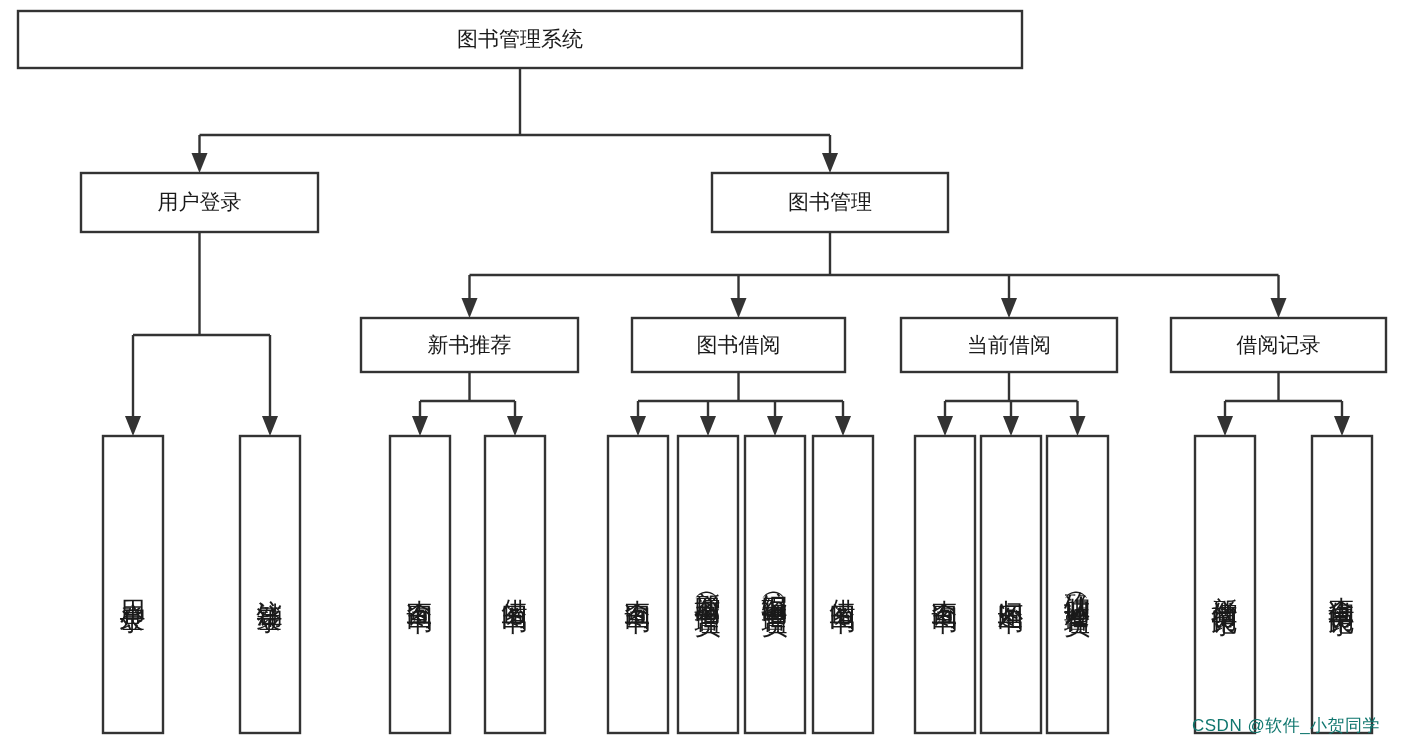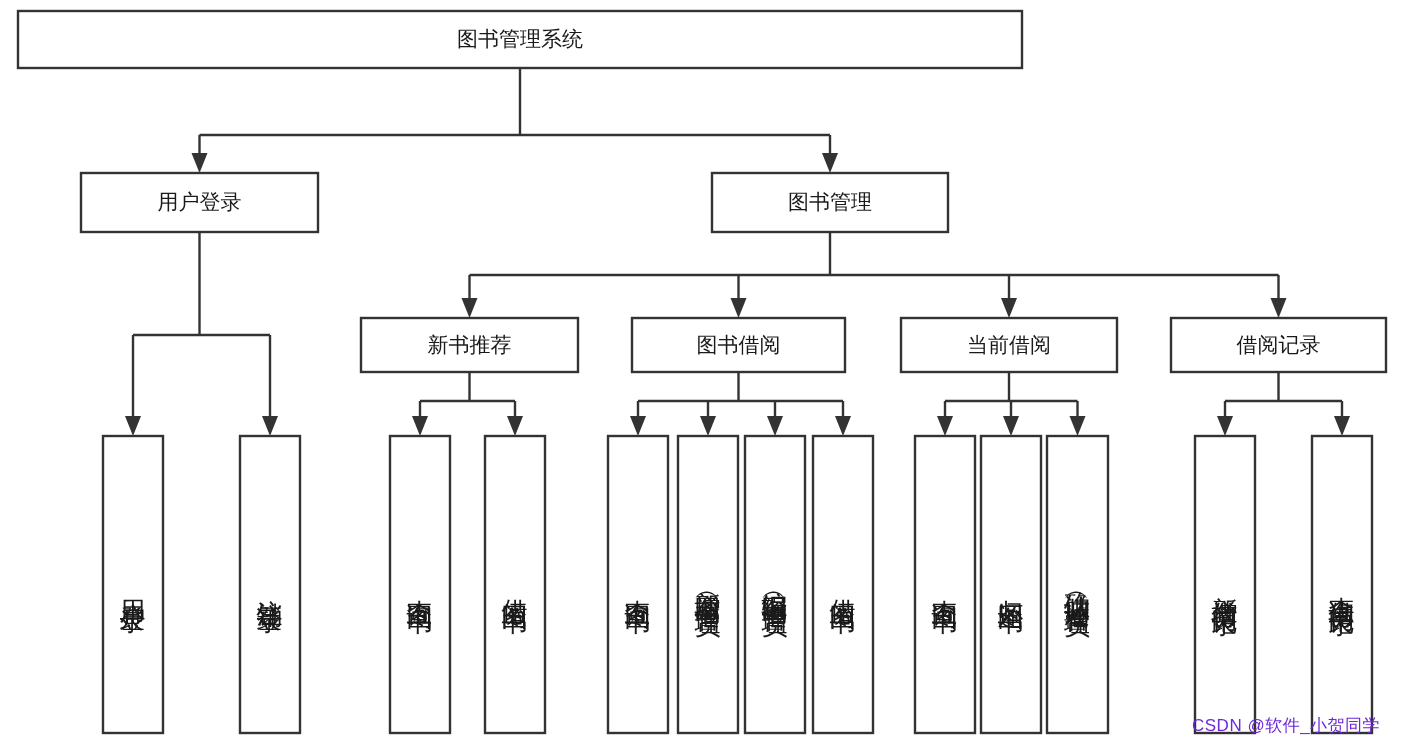--- a/index.html
+++ b/index.html
@@ -59,21 +59,21 @@
     white-space: nowrap;
     pointer-events: none;
     user-select: none;
   }
   .watermark {
     position: absolute;
     left: 1192px;
     top: 714px;
     font-family: "Liberation Sans", "DejaVu Sans", sans-serif;
     font-size: 17px;
-    color: #6d28d9;
+    color: #0f766e;
     white-space: nowrap;
     letter-spacing: 0.5px;
   }
 </style>
 </head>
 <body>
 
 <svg id="diagram" viewBox="0 0 1405 747">
   <g id="edge-layer">
       <path d="M 520 68 L 520 135" class="connector"></path>

